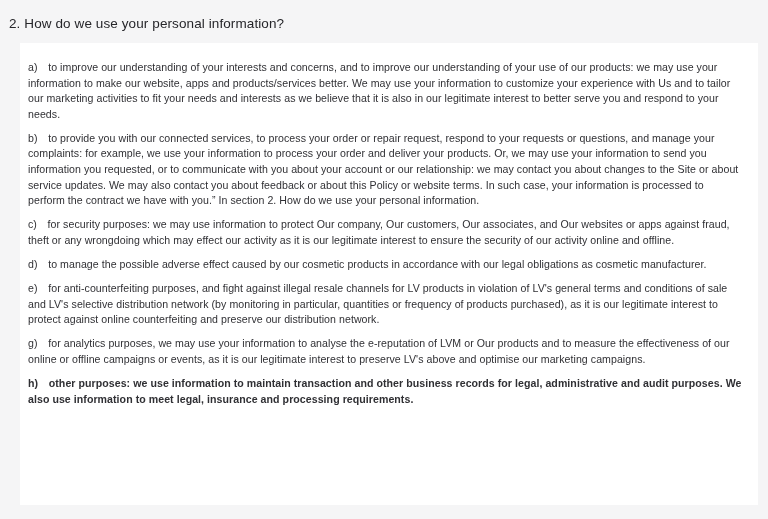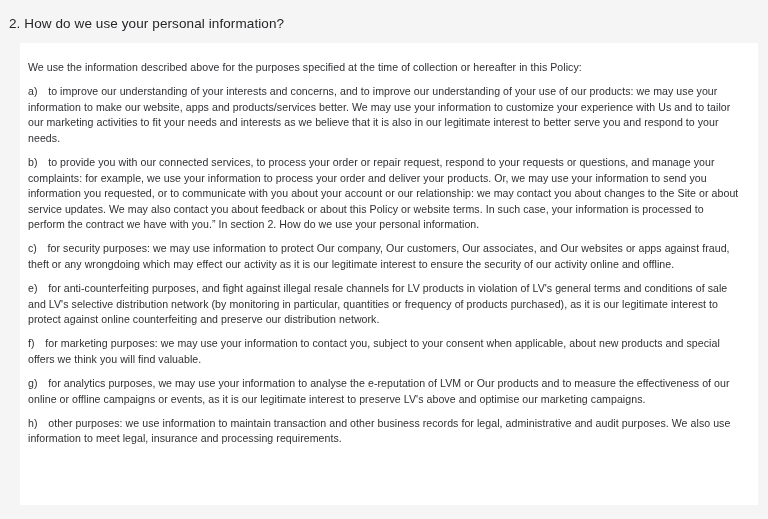--- a/index.html
+++ b/index.html
@@ -48,39 +48,39 @@
     margin: 0 0 8.5px 0;
     font-size: 10.6px;
     line-height: 15.6px;
     color: #303034;
     text-align: left;
     letter-spacing: 0.005em;
     max-width: 716px;
   }
   .policy-paragraph:last-child {
     margin-bottom: 0;
+    font-weight: bold;
   }
   .item-marker {
     display: inline;
     white-space: pre;
   }
 </style>
 </head>
 <body>
 
 <div class="page">
 
   <h2 class="section-heading">2. How do we use your personal information?</h2>
 
   <div class="content-card">
     <div class="card-inner" id="paragraph-container">
-        <p class="policy-paragraph"><span>We use the information described above for the purposes specified at the time of collection or hereafter in this Policy:</span></p>
         <p class="policy-paragraph"><span class="item-marker">a) </span><span>to improve our understanding of your interests and concerns, and to improve our understanding of your use of our products: we may use your information to make our website, apps and products/services better. We may use your information to customize your experience with Us and to tailor our marketing activities to fit your needs and interests as we believe that it is also in our legitimate interest to better serve you and respond to your needs.</span></p>
         <p class="policy-paragraph"><span class="item-marker">b) </span><span>to provide you with our connected services, to process your order or repair request, respond to your requests or questions, and manage your complaints: for example, we use your information to process your order and deliver your products. Or, we may use your information to send you information you requested, or to communicate with you about your account or our relationship: we may contact you about changes to the Site or about service updates. We may also contact you about feedback or about this Policy or website terms. In such case, your information is processed to perform the contract we have with you.”  In section 2. How do we use your personal information.</span></p>
         <p class="policy-paragraph"><span class="item-marker">c) </span><span>for security purposes: we may use information to protect Our company, Our customers, Our associates, and Our websites or apps against fraud, theft or any wrongdoing which may effect our activity as it is our legitimate interest to ensure the security of our activity online and offline.</span></p>
+        <p class="policy-paragraph"><span class="item-marker">d) </span><span>to manage the possible adverse effect caused by our cosmetic products in accordance with our legal obligations as cosmetic manufacturer.</span></p>
         <p class="policy-paragraph"><span class="item-marker">e) </span><span>for anti-counterfeiting purposes, and fight against illegal resale channels for LV products in violation of LV's general terms and conditions of sale and LV's selective distribution network (by monitoring in particular, quantities or frequency of products purchased), as it is our legitimate interest to protect against online counterfeiting and preserve our distribution network.</span></p>
-        <p class="policy-paragraph"><span class="item-marker">f) </span><span>for marketing purposes: we may use your information to contact you, subject to your consent when applicable, about new products and special offers we think you will find valuable.</span></p>
         <p class="policy-paragraph"><span class="item-marker">g) </span><span>for analytics purposes, we may use your information to analyse the e-reputation of LVM or Our products and to measure the effectiveness of our online or offline campaigns or events, as it is our legitimate interest to preserve LV's above and optimise our marketing campaigns.</span></p>
         <p class="policy-paragraph"><span class="item-marker">h) </span><span>other purposes: we use information to maintain transaction and other business records for legal, administrative and audit purposes. We also use information to meet legal, insurance and processing requirements.</span></p>
       </div>
   </div>
 
 </div>
 
 </body></html>

